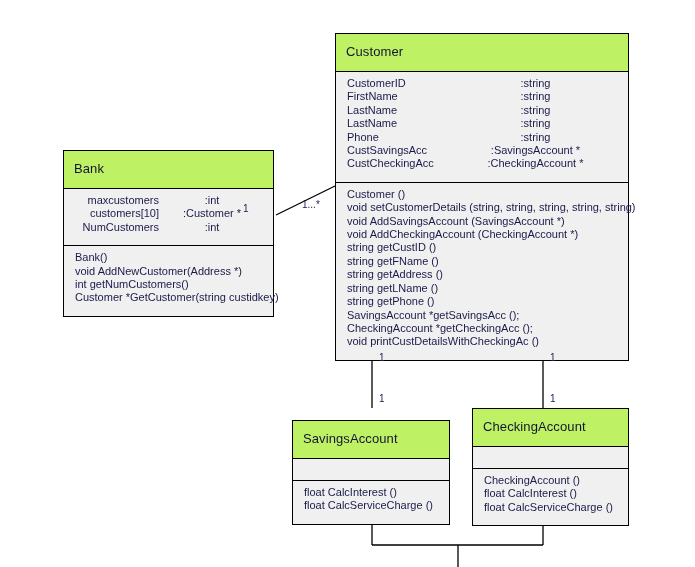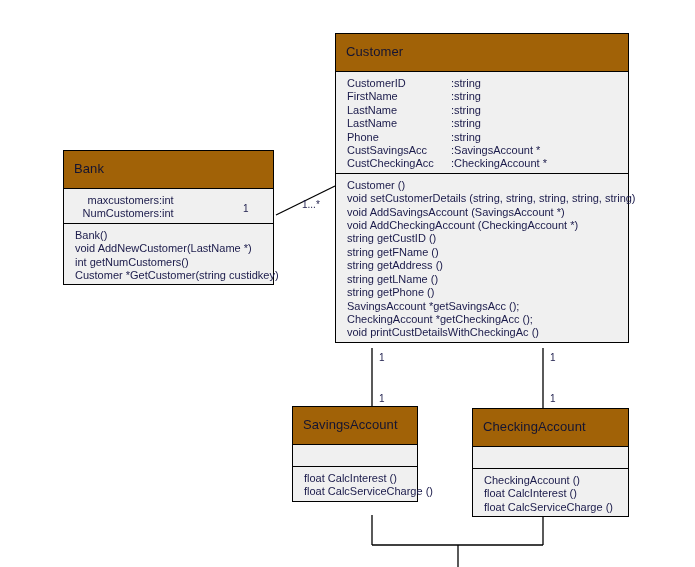--- a/index.html
+++ b/index.html
@@ -35,31 +35,31 @@
 
   
   .uml-class {
     position: absolute;
     border: 1.4px solid #000000;
     background: #ffffff;
     font-size: 11px;
     line-height: 13.6px;
   }
   .class-title {
-    background: #a16207;
+    background: #bef264;
     padding: 10px 10px 12px 10px;
     font-size: 13px;
     line-height: 15px;
     color: #141432;
     border-bottom: 1.4px solid #000000;
     letter-spacing: .1px;
   }
   .compartment {
     background: #f0f0f0;
-    padding: 5px 0 2px 0;
+    padding: 5px 0 11px 0;
   }
   .compartment.attrs {
     border-bottom: 1.4px solid #000000;
   }
   .compartment.empty {
     height: 22px;
     padding: 0;
   }
   .member {
     display: flex;
@@ -67,39 +67,40 @@
     white-space: nowrap;
     font-size: 11px;
     line-height: 13.4px;
     color: #1a1a4a;
   }
   .member .m-name {
     display: inline-block;
   }
   .member .m-type {
     display: inline-block;
+    text-align: center;
   }
   .attrs .member .m-name { width: 88px; flex: 0 0 88px; }
   .attrs .member .m-type { flex: 1 1 auto; }
   .ops .member { display: block; }
 
   
   .multiplicity {
     position: absolute;
     font-size: 10px;
     line-height: 11px;
     color: #232350;
     font-family: "Liberation Sans", sans-serif;
     white-space: nowrap;
   }
 
   
   #class-bank      { left: 63px;  top: 150px; width: 211px; }
   #class-customer  { left: 335px; top: 33px;  width: 294px; }
-  #class-savings   { left: 292px; top: 406px; width: 126px; }
+  #class-savings   { left: 292px; top: 420px; width: 158px; }
   #class-checking  { left: 472px; top: 408px; width: 157px; }
 
   #class-bank .attrs .member .m-name { width: 84px; flex: 0 0 84px; text-align: right; }
   #class-customer .attrs .member .m-name { width: 104px; flex: 0 0 104px; }
 </style>
 </head>
 <body>
 
 <div id="canvas">
 
@@ -118,27 +119,31 @@
   </svg>
 
   <div class="uml-class" id="class-bank">
     <div class="class-title">Bank</div>
     <div class="compartment attrs">
       <div class="member">
         <span class="m-name">maxcustomers</span>
         <span class="m-type">:int</span>
       </div>
       <div class="member">
+        <span class="m-name">customers[10]</span>
+        <span class="m-type">:Customer *</span>
+      </div>
+      <div class="member">
         <span class="m-name">NumCustomers</span>
         <span class="m-type">:int</span>
       </div>
     </div>
     <div class="compartment ops">
       <div class="member">Bank()</div>
-      <div class="member">void AddNewCustomer(LastName *)</div>
+      <div class="member">void AddNewCustomer(Address *)</div>
       <div class="member">int getNumCustomers()</div>
       <div class="member">Customer *GetCustomer(string custidkey)</div>
     </div>
   </div>
 
   <div class="uml-class" id="class-customer">
     <div class="class-title">Customer</div>
     <div class="compartment attrs">
       <div class="member">
         <span class="m-name">CustomerID</span>

